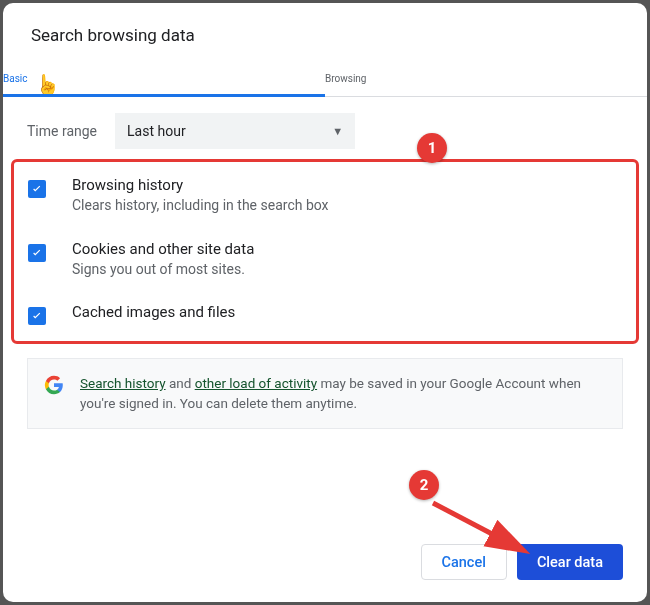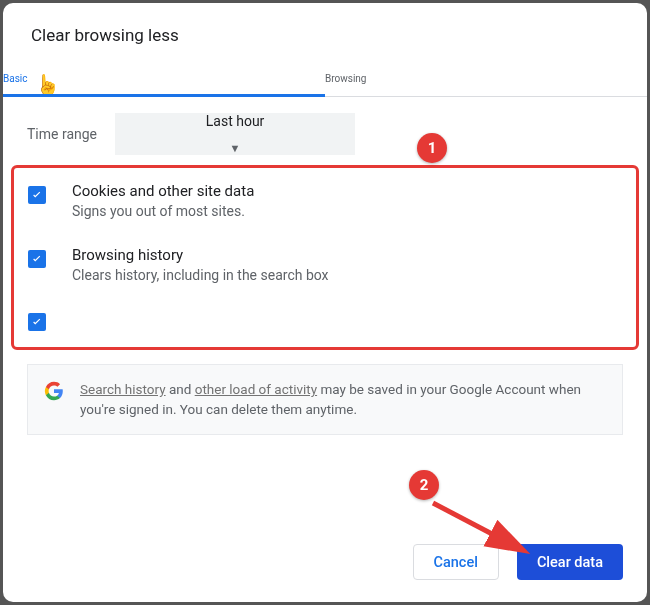--- a/index.html
+++ b/index.html
@@ -61,29 +61,28 @@
       margin-bottom: 10px;
     }
     .timerange-label {
       color: #5f6368;
       font-size: 14px;
     }
     .dropdown {
       background: #f1f3f4;
       border: none;
       width: 240px;
-      height: 42px;
+      height: 36px;
       display: flex;
       align-items: center;
       justify-content: space-between;
       padding: 0 12px;
       font-size: 14px;
       color: #202124;
       cursor: pointer;
-      flex-direction: column;
     }
     .dropdown .caret {
       color: #5f6368;
       font-size: 11px;
     }
     .highlight-box {
       border: 3px solid #e53935;
       border-radius: 6px;
       margin: 8px 8px 0 8px;
       padding: 14px 14px 10px 14px;
@@ -128,27 +127,27 @@
       font-size: 13.5px;
       color: #5f6368;
       line-height: 1.5;
     }
     .g-logo {
       width: 20px; height: 20px;
       flex-shrink: 0;
       margin-top: 2px;
     }
     .info-box a {
-      color: #737373;
+      color: #14532d;
       text-decoration: underline;
     }
     .buttons {
       display: flex;
       justify-content: flex-end;
-      gap: 18px;
+      gap: 10px;
       padding: 22px 24px;
       position: absolute;
       bottom: 0; right: 0;
     }
     .btn {
       height: 36px;
       padding: 0 20px;
       border-radius: 4px;
       font-size: 14.5px;
       font-weight: 500;
@@ -194,21 +193,21 @@
       left: 32px;
       font-size: 20px;
       color: #202124;
       transform: scaleX(-1);
     }
   </style>
 </head>
 <body>
 
 <div class="dialog">
-  <div class="dialog-title">Clear browsing less</div>
+  <div class="dialog-title">Search browsing data</div>
 
   <span class="cursor-icon">☝</span>
 
   <div class="tabs">
     <div class="tab active">Basic</div>
     <div class="tab">Browsing</div>
   </div>
 
   <div class="controls">
     <div class="timerange-row">
@@ -221,42 +220,43 @@
   </div>
 
   <div class="highlight-box">
     <div class="check-item">
       <div class="checkbox">
         <svg viewBox="0 0 24 24">
             <path fill="#fff" d="M9 16.2l-3.5-3.5 1.4-1.4L9 13.4l7.1-7.1 1.4 1.4z"></path>
           </svg>
       </div>
       <div class="check-text">
-        <div class="primary">Cookies and other site data</div>
-        <div class="secondary">Signs you out of most sites.</div>
+        <div class="primary">Browsing history</div>
+        <div class="secondary">Clears history, including in the search box</div>
       </div>
     </div>
     <div class="check-item">
       <div class="checkbox">
         <svg viewBox="0 0 24 24">
             <path fill="#fff" d="M9 16.2l-3.5-3.5 1.4-1.4L9 13.4l7.1-7.1 1.4 1.4z"></path>
           </svg>
       </div>
       <div class="check-text">
-        <div class="primary">Browsing history</div>
-        <div class="secondary">Clears history, including in the search box</div>
+        <div class="primary">Cookies and other site data</div>
+        <div class="secondary">Signs you out of most sites.</div>
       </div>
     </div>
     <div class="check-item">
       <div class="checkbox">
         <svg viewBox="0 0 24 24">
             <path fill="#fff" d="M9 16.2l-3.5-3.5 1.4-1.4L9 13.4l7.1-7.1 1.4 1.4z"></path>
           </svg>
       </div>
       <div class="check-text">
+        <div class="primary">Cached images and files</div>
       </div>
     </div>
   </div>
 
   <div class="info-box">
     <svg class="g-logo" viewBox="0 0 48 48">
       <path fill="#4285F4" d="M45.1 24.5c0-1.6-.1-3.1-.4-4.5H24v8.5h11.8c-.5 2.8-2 5.1-4.3 6.7v5.5h7c4.1-3.8 6.6-9.4 6.6-16.2z"></path>
       <path fill="#34A853" d="M24 46c5.9 0 10.8-2 14.4-5.3l-7-5.5c-2 1.3-4.5 2.1-7.4 2.1-5.7 0-10.5-3.8-12.2-9h-7.2v5.6C8.2 41 15.5 46 24 46z"></path>
       <path fill="#FBBC05" d="M11.8 28.3c-.4-1.3-.7-2.7-.7-4.3s.3-3 .7-4.3v-5.6H4.6C3 17.3 2 20.5 2 24s1 6.7 2.6 9.9l7.2-5.6z"></path>
       <path fill="#EA4335" d="M24 10.7c3.2 0 6.1 1.1 8.3 3.3l6.2-6.2C34.8 4 29.9 2 24 2 15.5 2 8.2 7 4.6 14.1l7.2 5.6c1.7-5.2 6.5-9 12.2-9z"></path>

